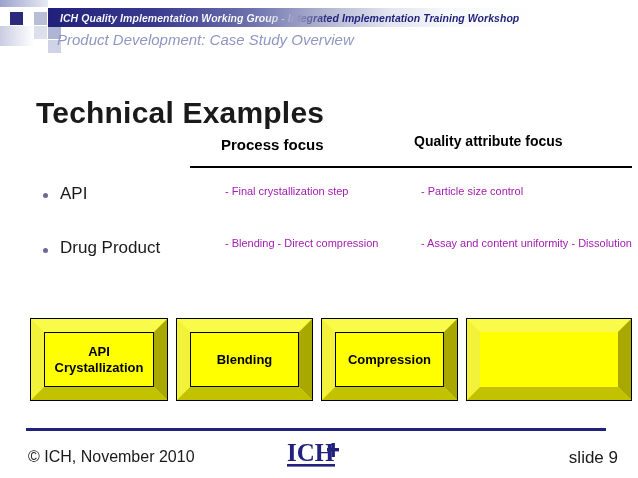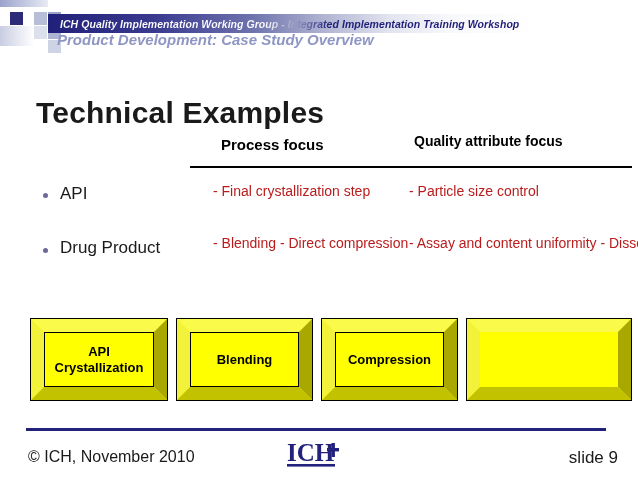--- a/index.html
+++ b/index.html
@@ -64,21 +64,21 @@
   .deco-fade {
     position: absolute;
     left: 0; top: 26px;
     width: 34px; height: 20px;
     background: linear-gradient(to right, #c9cde2, #ffffff);
   }
 
   
   #banner {
     position: absolute;
-    left: 48px; top: 14px;
+    left: 48px; top: 8px;
     width: 488px; height: 19px;
     background: linear-gradient(to right,
                 #20207a 0%, #3a3a8f 22%, #6e73ad 42%,
                 #aeb2d0 56%, #e2e4ef 70%, #f7f8fb 82%, #ffffff 100%);
     display: flex;
     align-items: center;
   }
   #banner-text {
     font-size: 10.5px;
     font-weight: bold;
@@ -92,21 +92,21 @@
     background-clip: text;
     color: transparent;
     -webkit-text-fill-color: transparent;
   }
 
   
   #subtitle {
     position: absolute;
     left: 57px; top: 31px;
     font-size: 15px;
-    font-weight: bold;
+    font-weight: normal;
     font-style: italic;
     color: #8f96c4;
     white-space: nowrap;
   }
 
   
   #slide-title {
     position: absolute;
     left: 36px; top: 76px;
     font-size: 30px;
@@ -141,24 +141,25 @@
     white-space: nowrap;
   }
   .row-bullet {
     position: absolute;
     width: 5px; height: 5px;
     border-radius: 50%;
     background: #6b6a96;
   }
   .cell {
     position: absolute;
-    font-size: 14px;
-    color: #b91c1c;
+    font-size: 11px;
+    color: #a21caf;
     white-space: nowrap;
     line-height: 17px;
+    margin-left: 12px;
   }
 
   
   #bullet-api      { left: 43px;  top: 193px; }
   #label-api       { left: 60px;  top: 184px; }
   #cell-api-proc   { left: 213px; top: 183px; }
   #cell-api-qual   { left: 409px; top: 183px; }
 
   
   #bullet-dp       { left: 43px;  top: 248px; }

